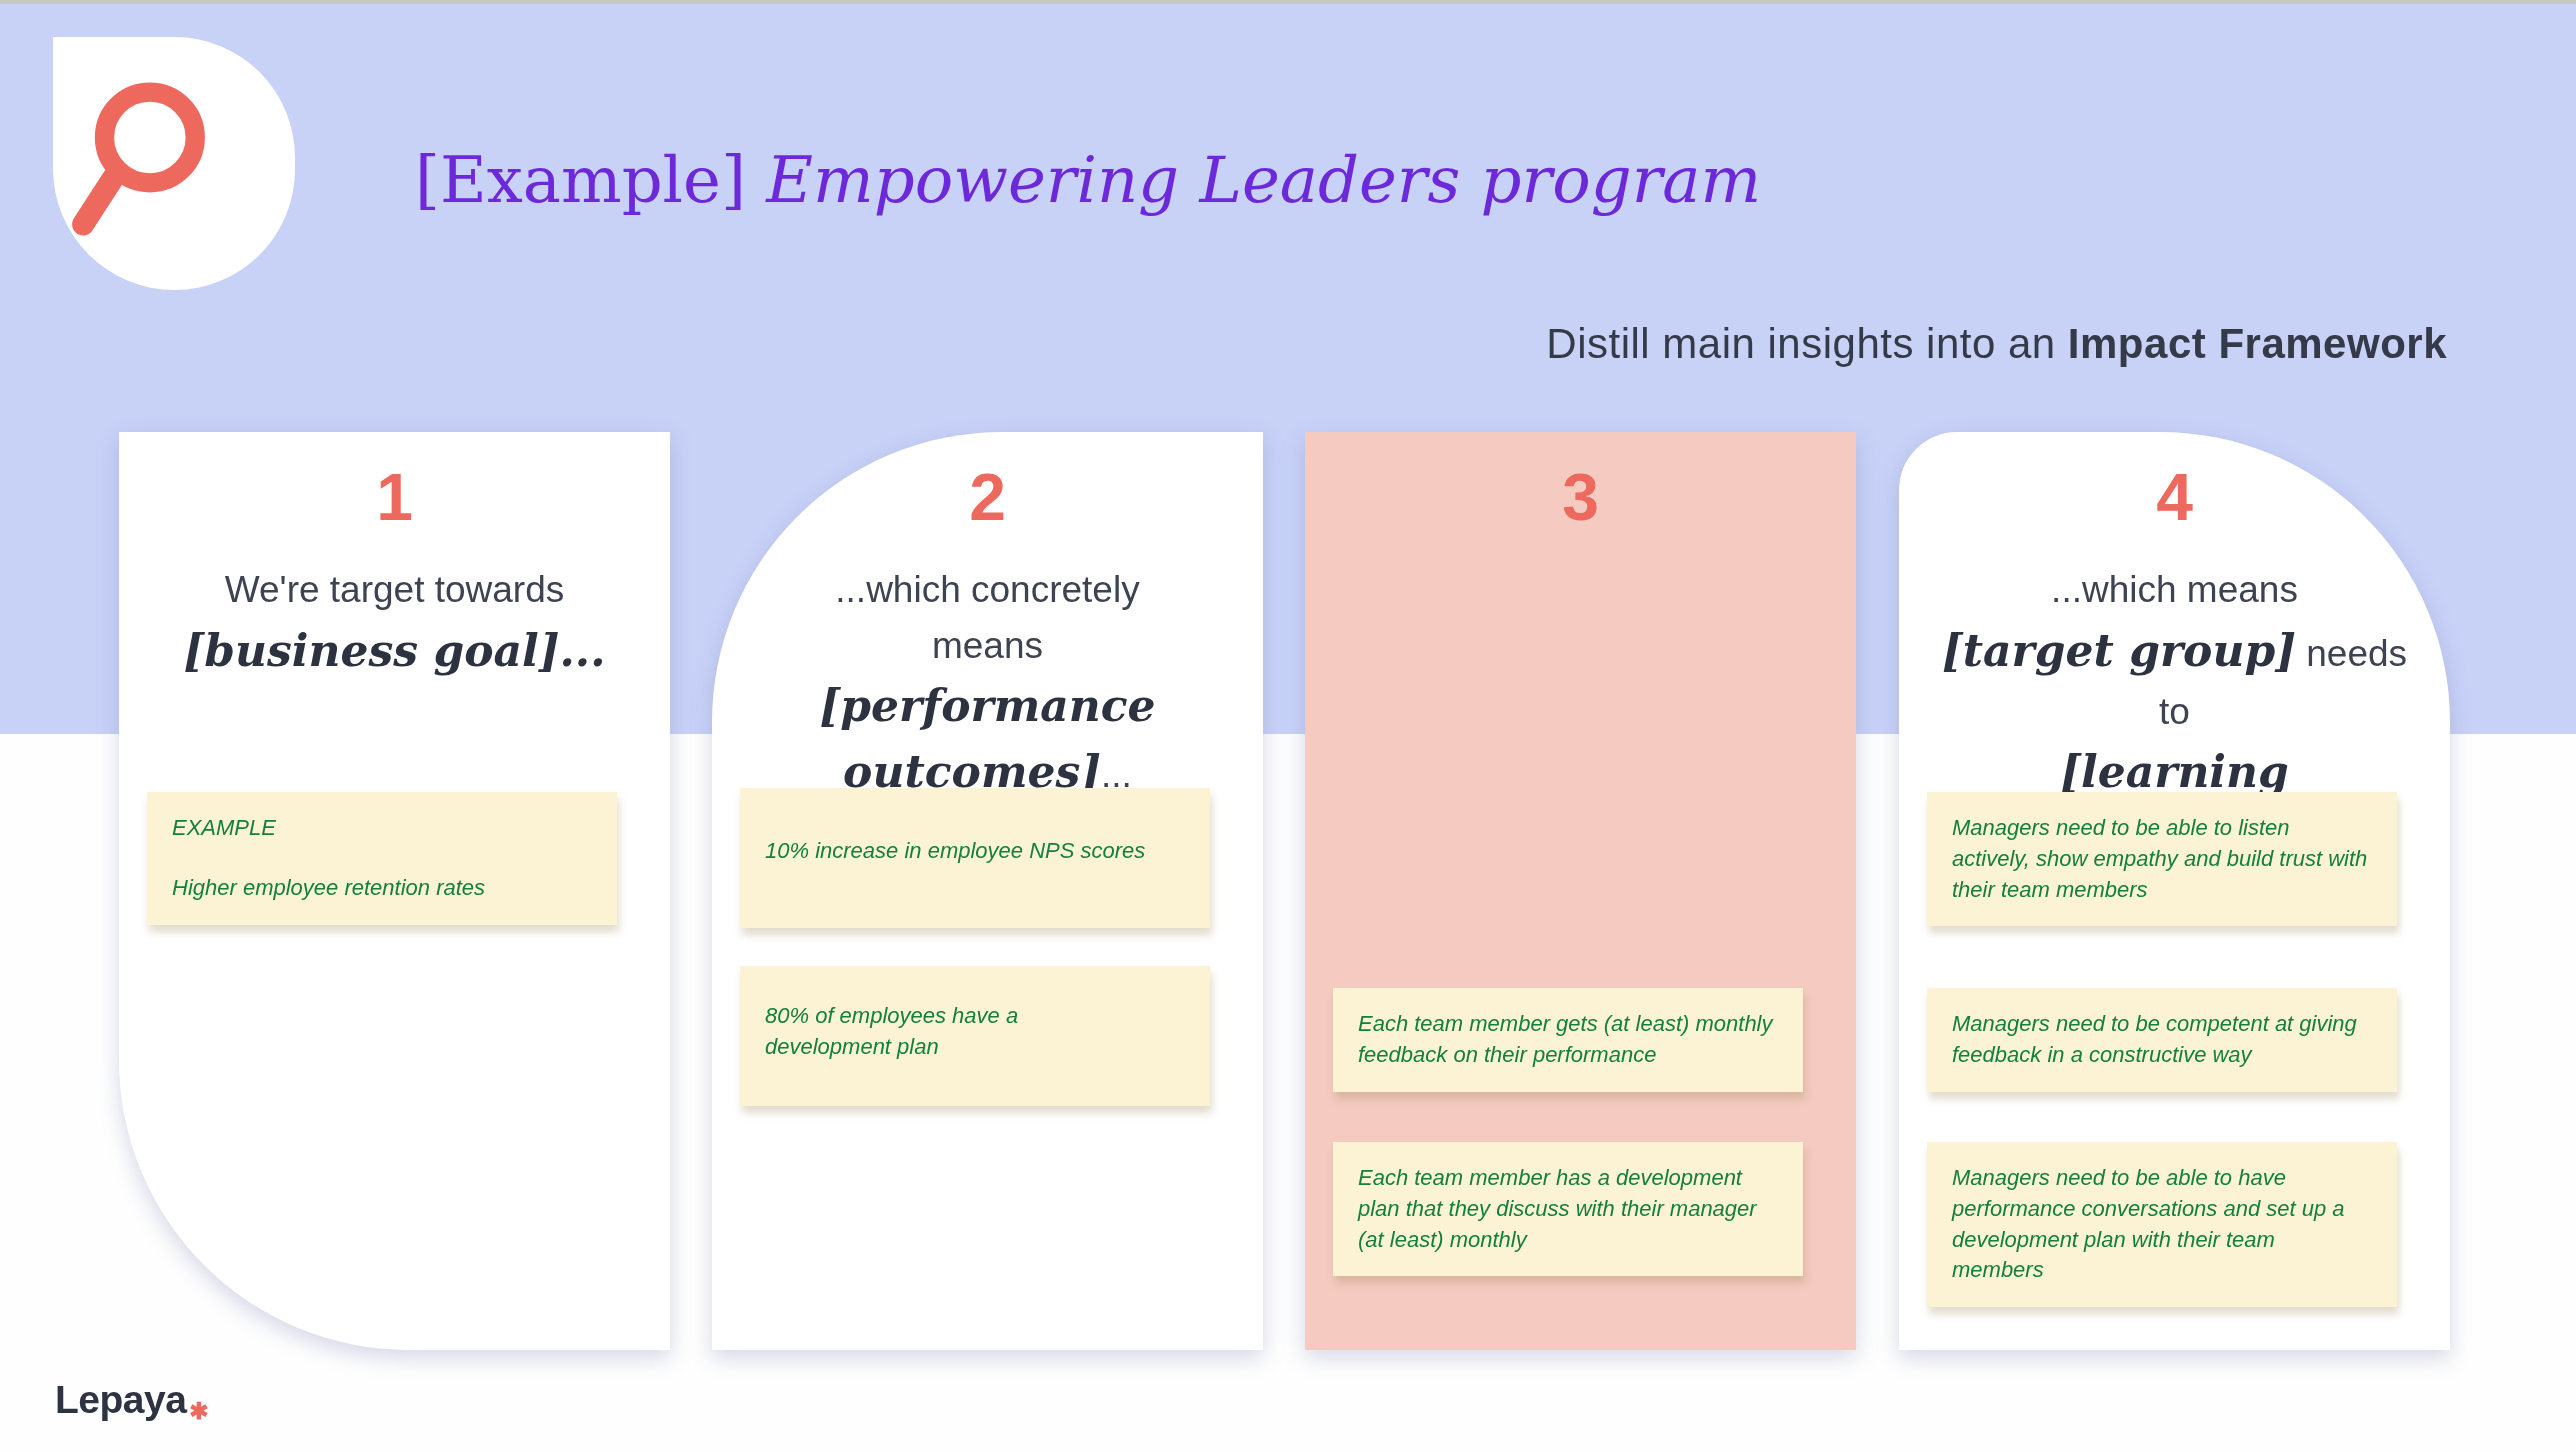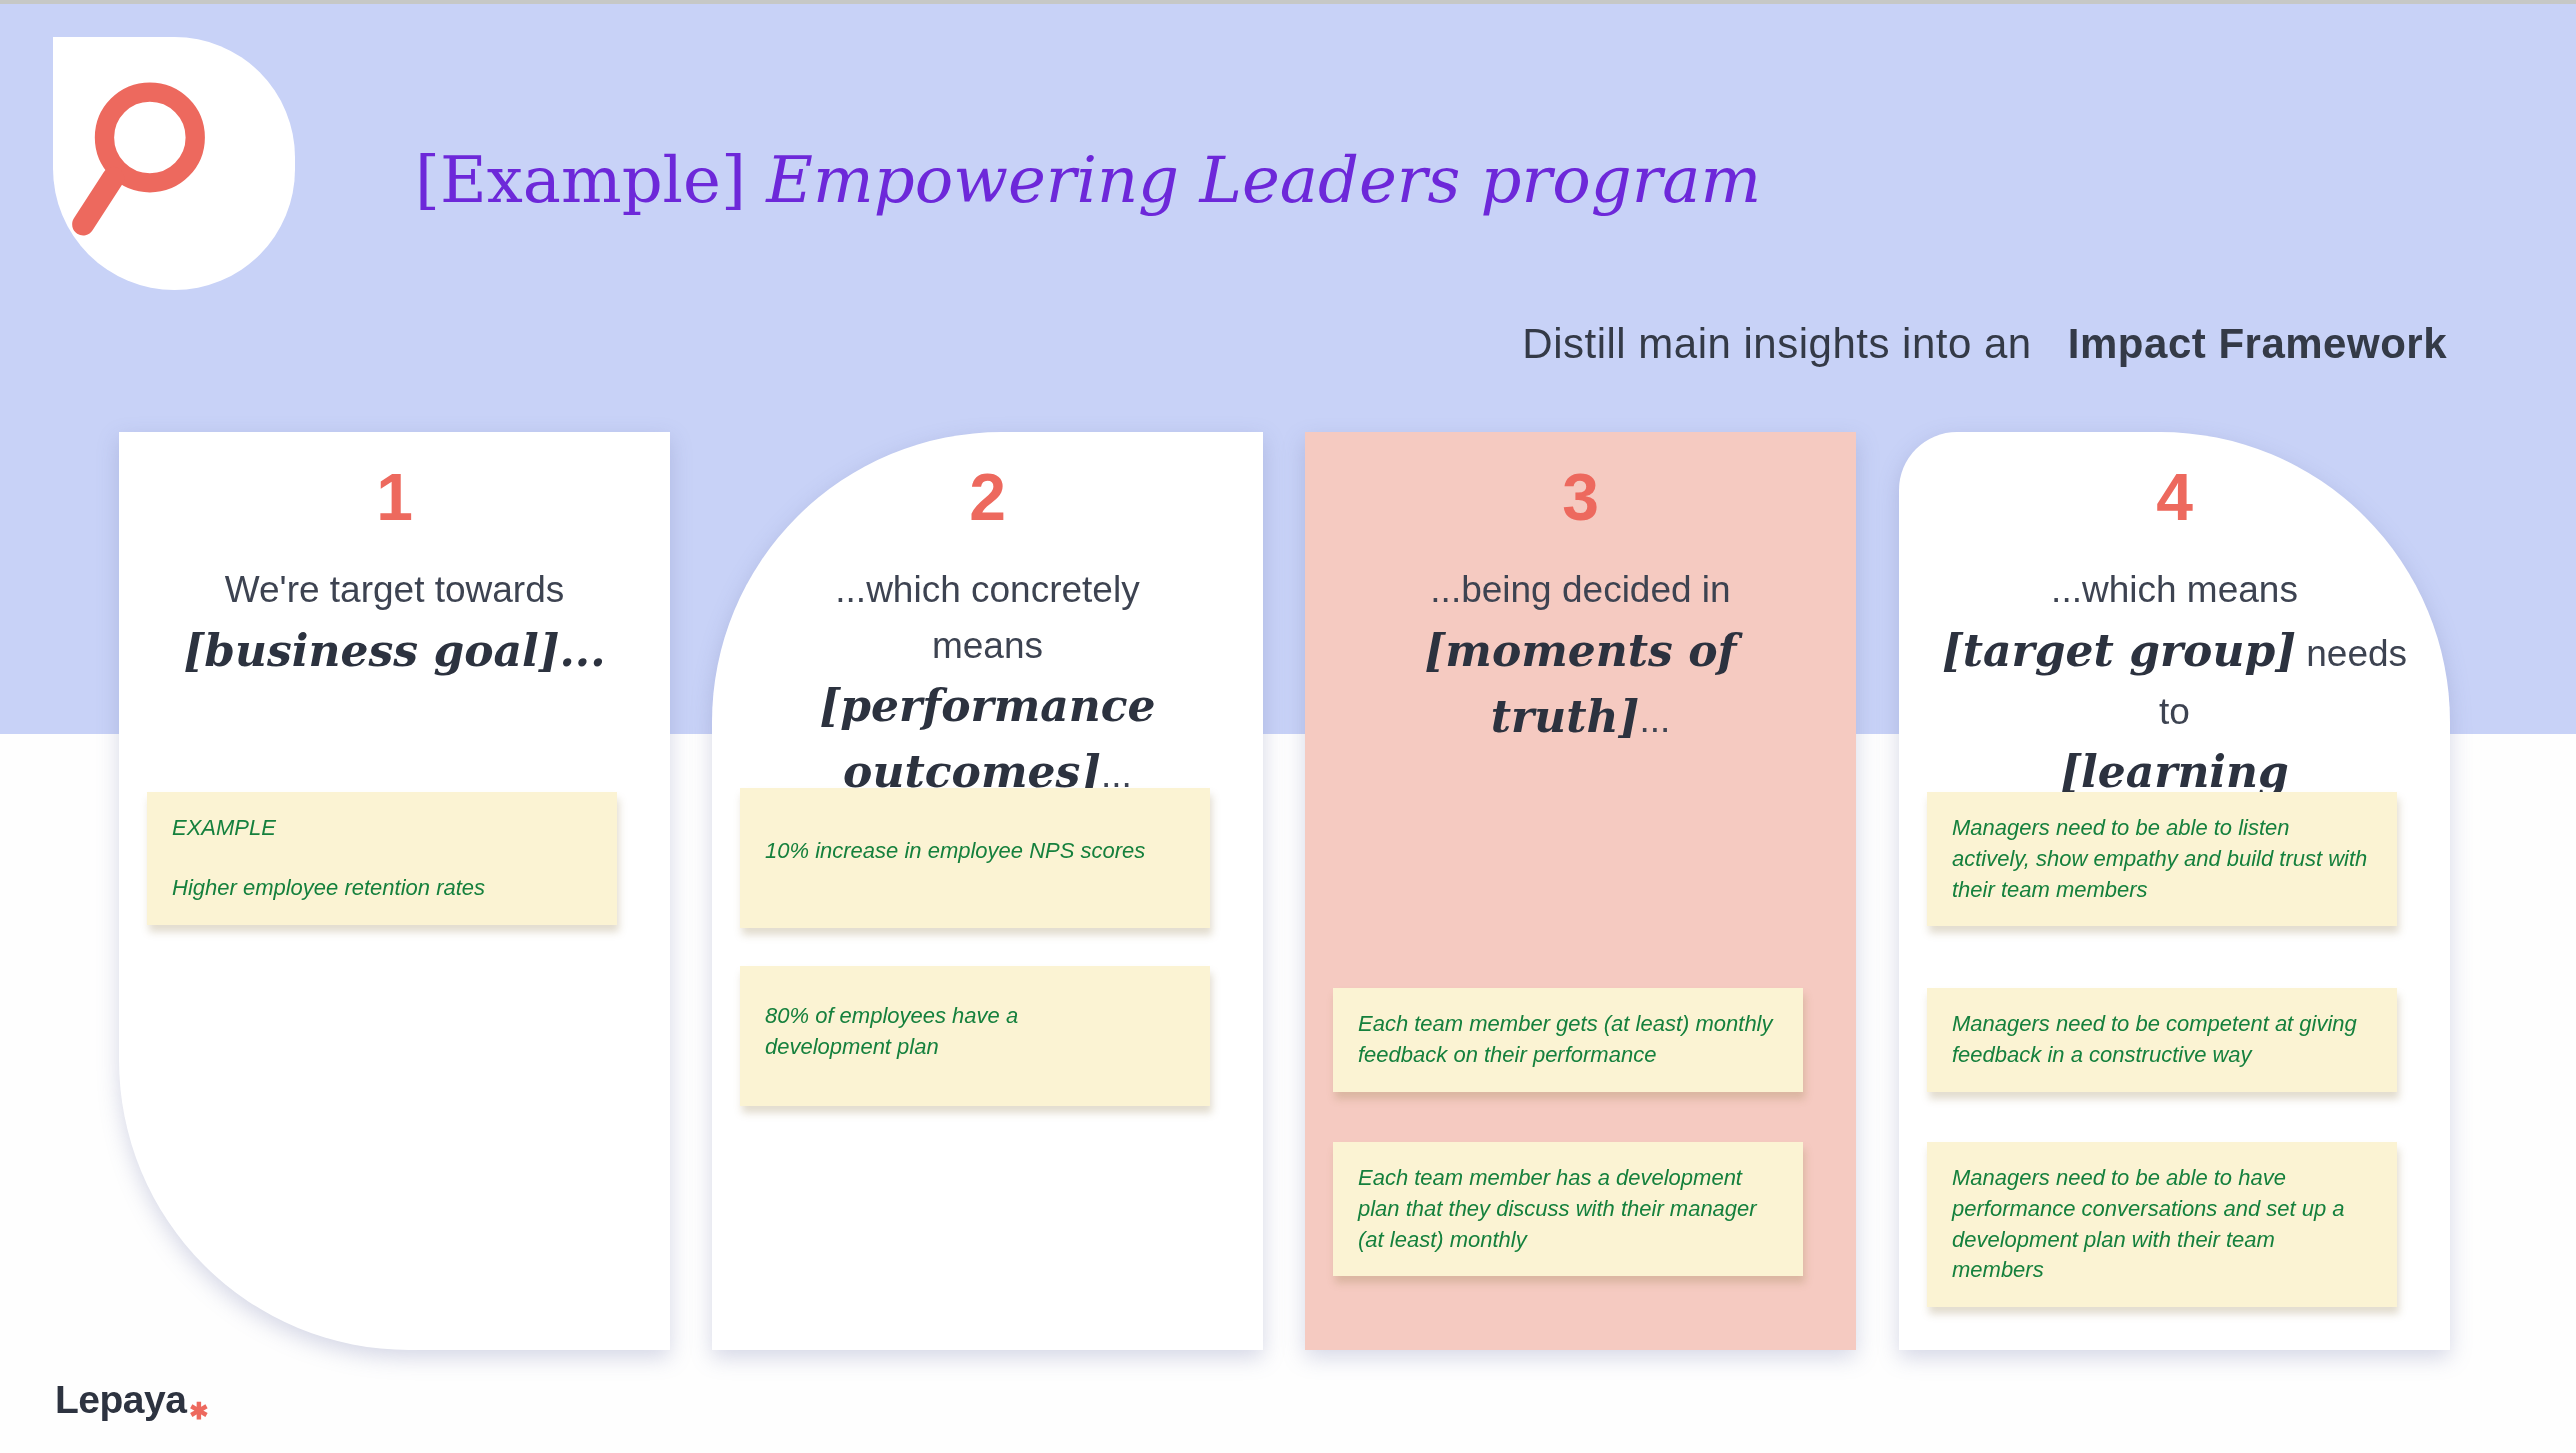--- a/index.html
+++ b/index.html
@@ -17,21 +17,21 @@
   .main-title{
     position:absolute;left:415px;top:145px;white-space:nowrap;
     font-family:"DejaVu Serif","Liberation Serif",serif;
     font-size:64px;font-weight:normal;color:#6d28d9;line-height:1.1;
   }
   .main-title .t-italic{font-style:italic;}
   .subtitle{
     position:absolute;right:129px;top:320px;white-space:nowrap;
     font-size:42px;color:#343a47;letter-spacing:0.5px;
   }
-  .subtitle .s-bold{font-weight:bold;margin-left:24px;}
+  .subtitle .s-bold{font-weight:bold;}
   .card{
     position:absolute;top:432px;width:551px;height:918px;background:#ffffff;
     box-shadow:0 7.7px 21px rgba(108,116,170,0.28);
   }
   .card-1{left:119px;border-radius:0 0 0 290px;}
   .card-2{left:712px;border-radius:290px 0 0 0;}
   .card-3{left:1305px;background:#f5cac1;}
   .card-4{left:1899px;border-radius:58px 290px 0 0;}
   .card-number{
     position:absolute;top:29px;left:0;width:100%;text-align:center;
@@ -108,21 +108,20 @@
     <div class="note n-c2a pad-lg">
       <span>10%  increase in employee NPS scores</span>
     </div>
     <div class="note n-c2b pad-md note-narrow">
       <span>80% of employees have a development plan</span>
     </div>
   </div>
 
   <div class="card card-3">
     <div class="card-number">3</div>
-    <div class="card-heading"><span>...being decided in </span><span class="serif">[moments of truth]</span><span>...</span></div>
     <div class="note n-c3b">
       <span>Each team member gets (at least) monthly feedback on their performance</span>
     </div>
     <div class="note n-c3c">
       <span>Each team member has a development plan that they discuss with their manager (at least) monthly</span>
     </div>
   </div>
 
   <div class="card card-4">
     <div class="card-number">4</div>

